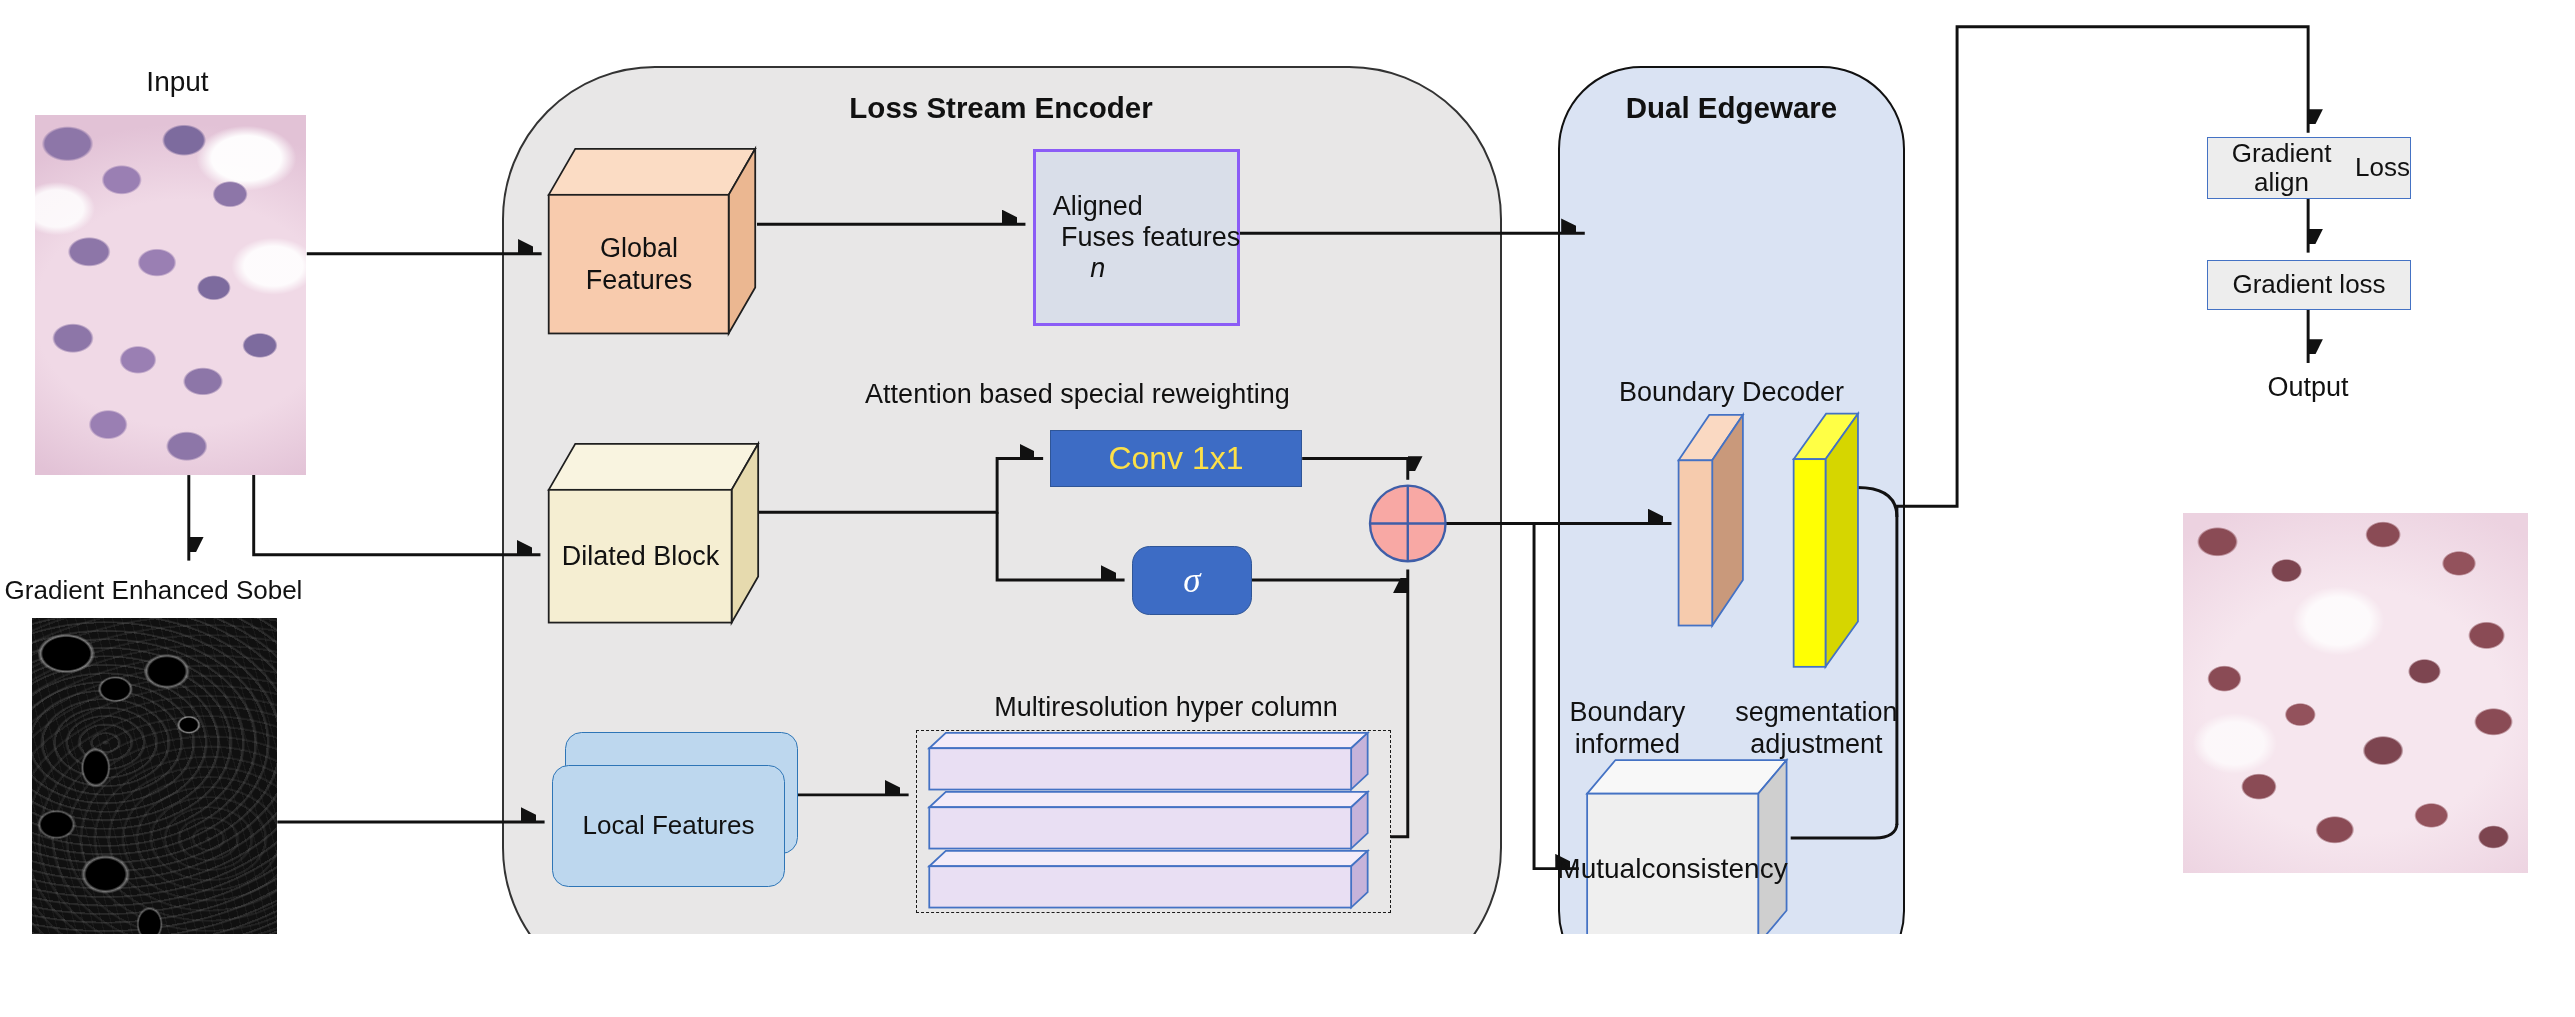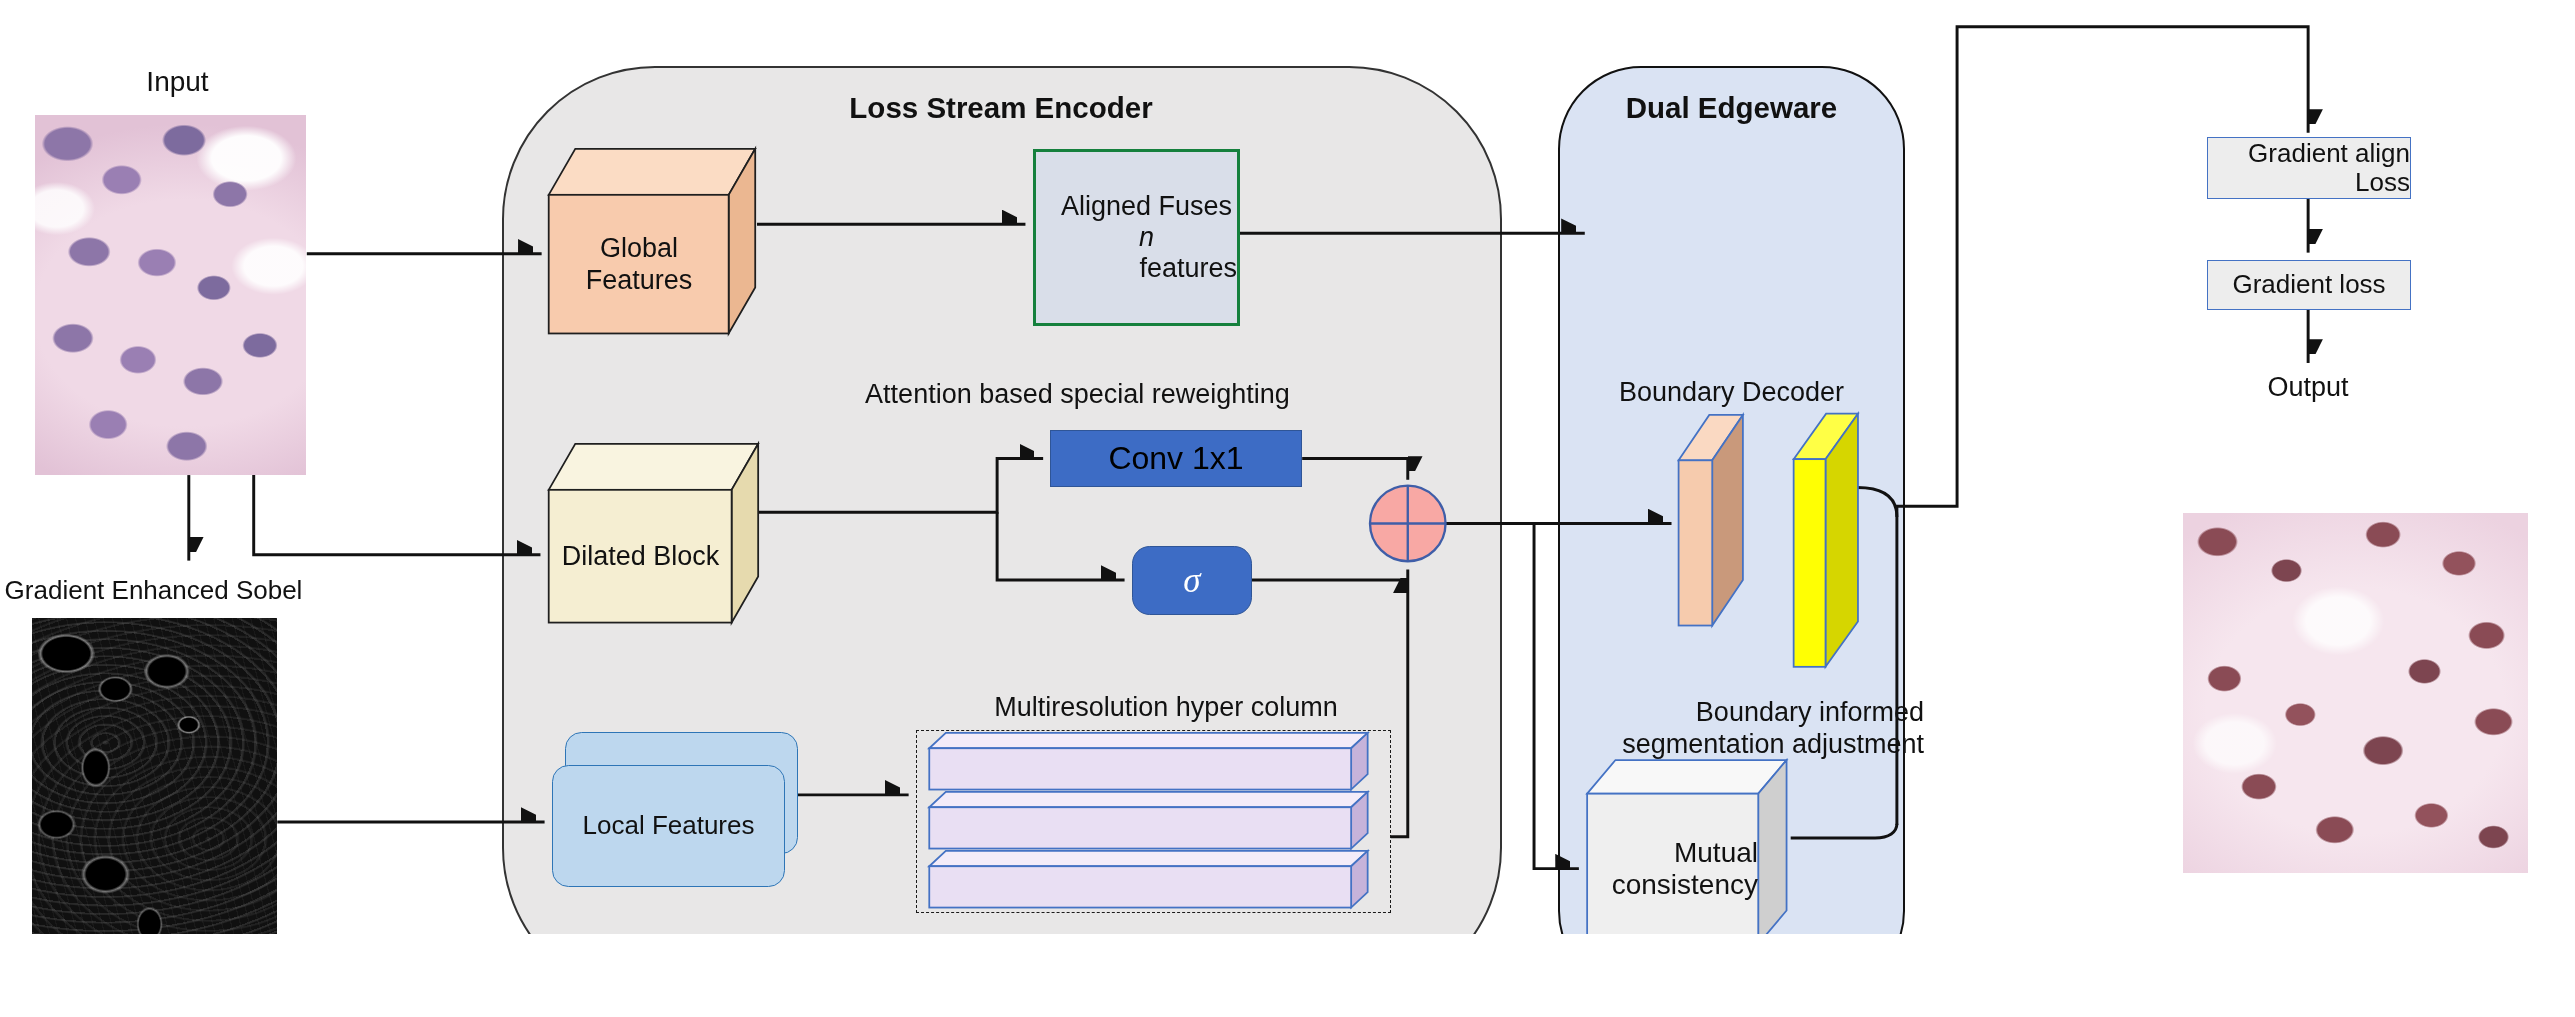--- a/index.html
+++ b/index.html
@@ -2,30 +2,30 @@
 <html style="font-size:9.4px"><head>
 <meta charset="utf-8">
 <style>
   html,body{margin:0;padding:0;background:#ffffff;}
   .canvas{
     position:relative;width:2576px;height:934px;background:#ffffff;
     font-family:"Liberation Sans", sans-serif;color:#111;overflow:hidden;
   }
   .abs{position:absolute;}
   .ctr{display:flex;align-items:center;justify-content:center;text-align:center;}
-  .col{flex-direction:column;align-items:flex-end;}
+  .col{flex-direction:row;}
   .container{border:2.4px solid #333;box-sizing:border-box;}
   .encoder{left:502px;top:66px;width:1000px;height:935px;border-radius:153px;background:#E8E7E7;z-index:1;}
   .decoder{left:1558px;top:66px;width:347px;height:928px;border-radius:83px;background:#DAE3F3;border-color:#111;z-index:1;}
   .lbl{font-size:27px;line-height:1.15;z-index:6;}
   .title{font-weight:bold;font-size:29.5px;z-index:6;}
   svg.wires{position:absolute;left:0;top:0;z-index:4;}
   .box{box-sizing:border-box;z-index:6;}
-  .aligned{left:1033px;top:149px;width:207px;height:177px;background:#D9DEE9;border:3px solid #15803d;font-size:27px;padding-left:20px;}
-  .convbox{left:1050px;top:430px;width:252px;height:57px;background:#3D6CC5;border:1.8px solid #2F5597;color:#000000;font-size:32px;}
+  .aligned{left:1033px;top:149px;width:207px;height:177px;background:#D9DEE9;border:3px solid #8b5cf6;font-size:27px;padding-left:20px;}
+  .convbox{left:1050px;top:430px;width:252px;height:57px;background:#3D6CC5;border:1.8px solid #2F5597;color:#fde047;font-size:32px;}
   .sigmabox{left:1132px;top:546px;width:120px;height:69px;background:#3D6CC5;border:1.8px solid #2F5597;border-radius:17.7px;color:#fff;font-size:35px;font-style:italic;font-family:"Liberation Serif",serif;}
   .segbox{left:1593px;top:152px;width:248px;height:130px;background:#AEB9CB;border:2.4px solid #111;font-size:29.5px;}
   .lossbox{background:#EDEDED;border:1.8px solid #4472C4;font-size:26px;line-height:1.12;}
   .card{position:absolute;width:233px;height:122px;background:#BDD7EE;border:1.8px solid #2E75B6;border-radius:16.5px;box-sizing:border-box;z-index:5;}
   .dashedbox{left:916px;top:730px;width:475px;height:183px;border:1.8px dashed #1a1a1a;box-sizing:border-box;z-index:3;}
   .img{z-index:2;}
   .input-img{
     left:35px;top:115px;width:271px;height:360px;background-color:#e9cfdf;
     background-image:
       radial-gradient(ellipse 41px 28px at 12% 8%, #8d76a8 0 55%, rgba(141,118,168,0) 63%),

